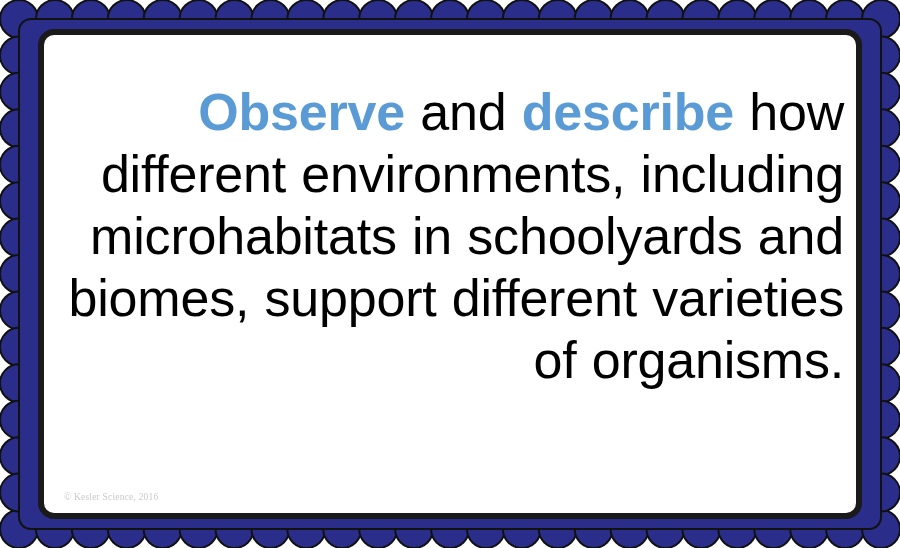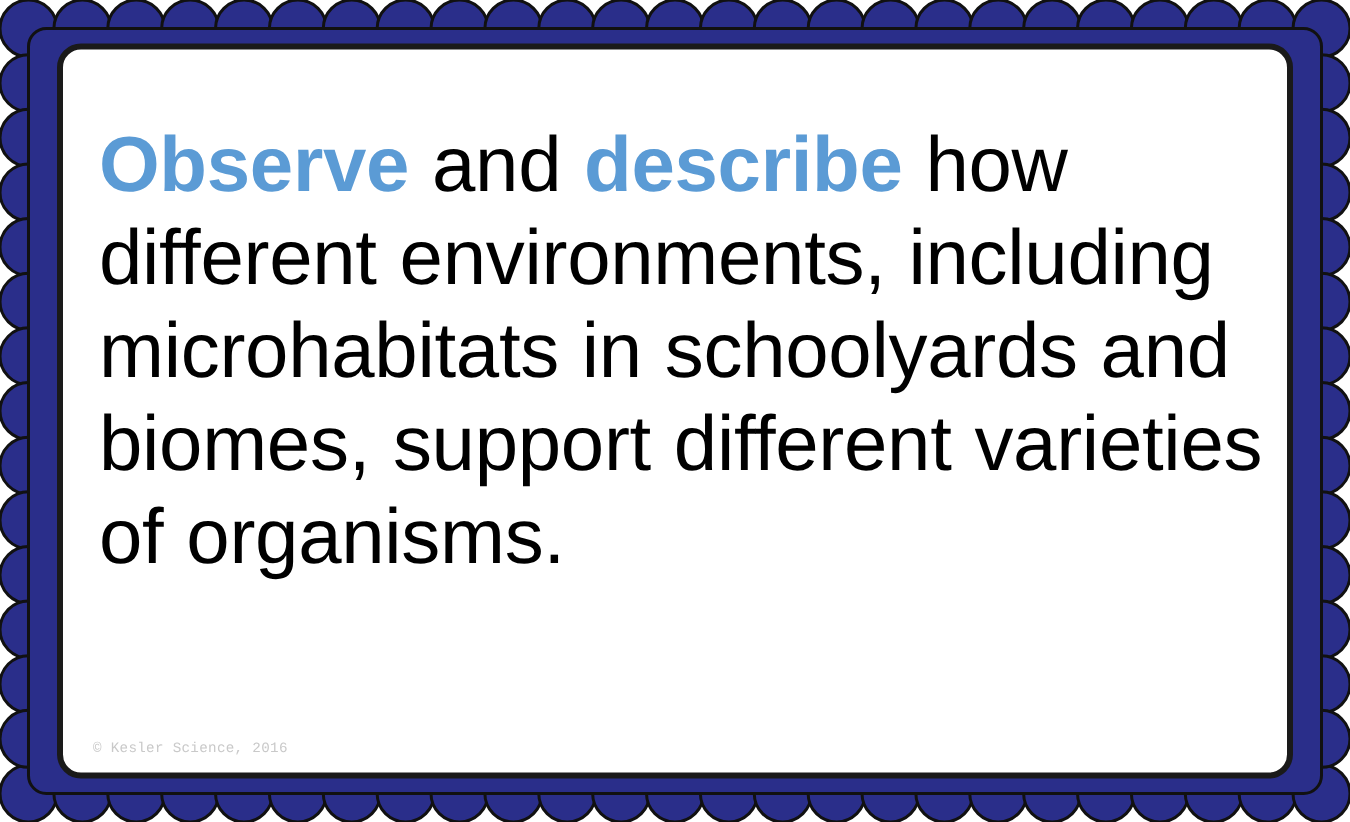--- a/index.html
+++ b/index.html
@@ -30,23 +30,24 @@
   }
 
   
   .card {
     position: absolute;
     left: 38px;
     top: 29px;
     width: 824px;
     height: 490px;
     background: #ffffff;
-    border: 4px solid #d946ef;
+    border: 6px solid #d946ef;
     border-radius: 16px;
     box-sizing: border-box;
+    text-align: right;
   }
 
   .statement {
     position: absolute;
     left: 24px;
     top: 46px;
     width: 776px;
     font-size: 52px;
     line-height: 62px;
     color: #000000;
@@ -59,21 +60,21 @@
   }
 
   .copyright {
     position: absolute;
     left: 20px;
     bottom: 10px;
     font-size: 9.5px;
     line-height: 12px;
     color: #c9c9c9;
     letter-spacing: 0.2px;
-    font-family: Liberation Mono, monospace;
+    font-family: Liberation Serif, serif;
   }
 </style>
 </head>
 <body>
 
 <div class="slide" style="background: rgb(255, 255, 255);">
 
   <svg class="scallop-frame" viewBox="0 0 900 548" width="900" height="548" aria-hidden="true">
     <g id="scallops">
         <circle cx="19.00" cy="19.00" r="19" fill="#2a2e8a" stroke="#111111" stroke-width="2"></circle>

